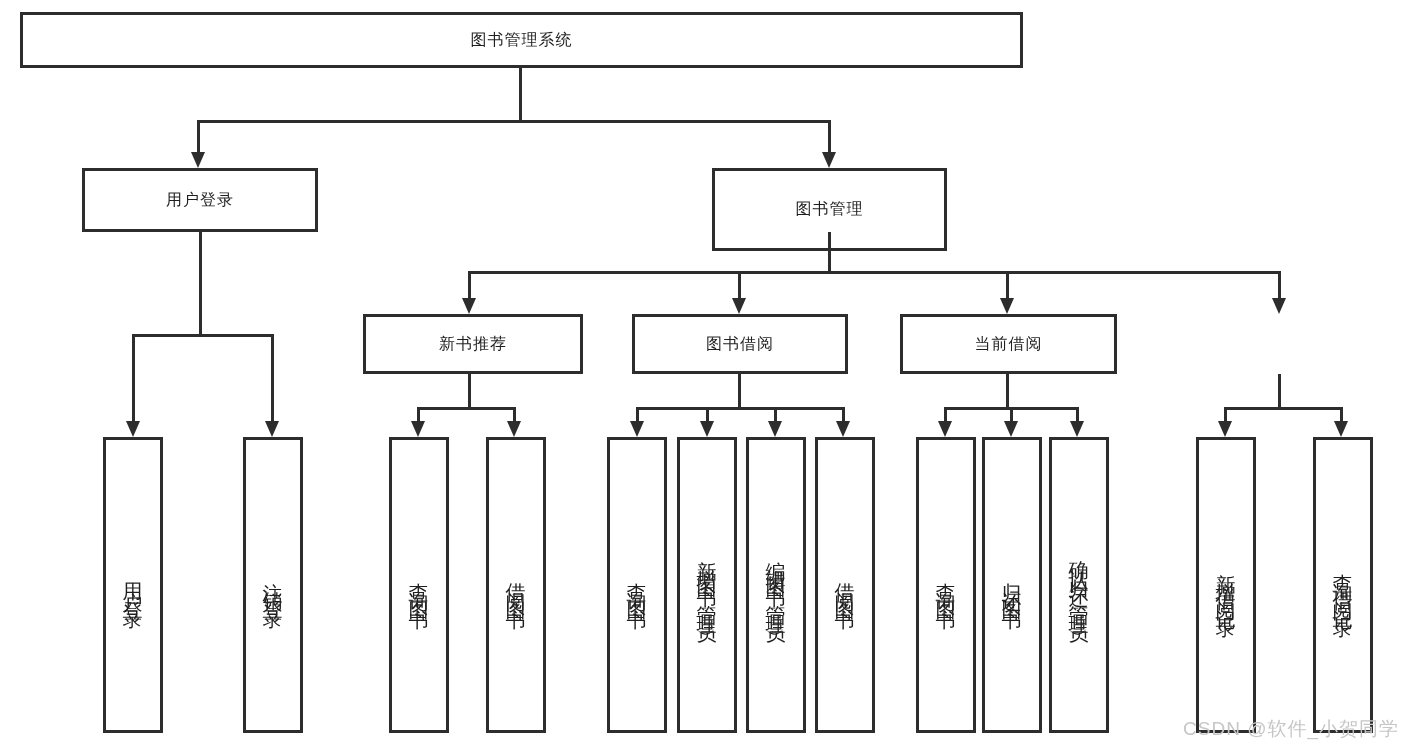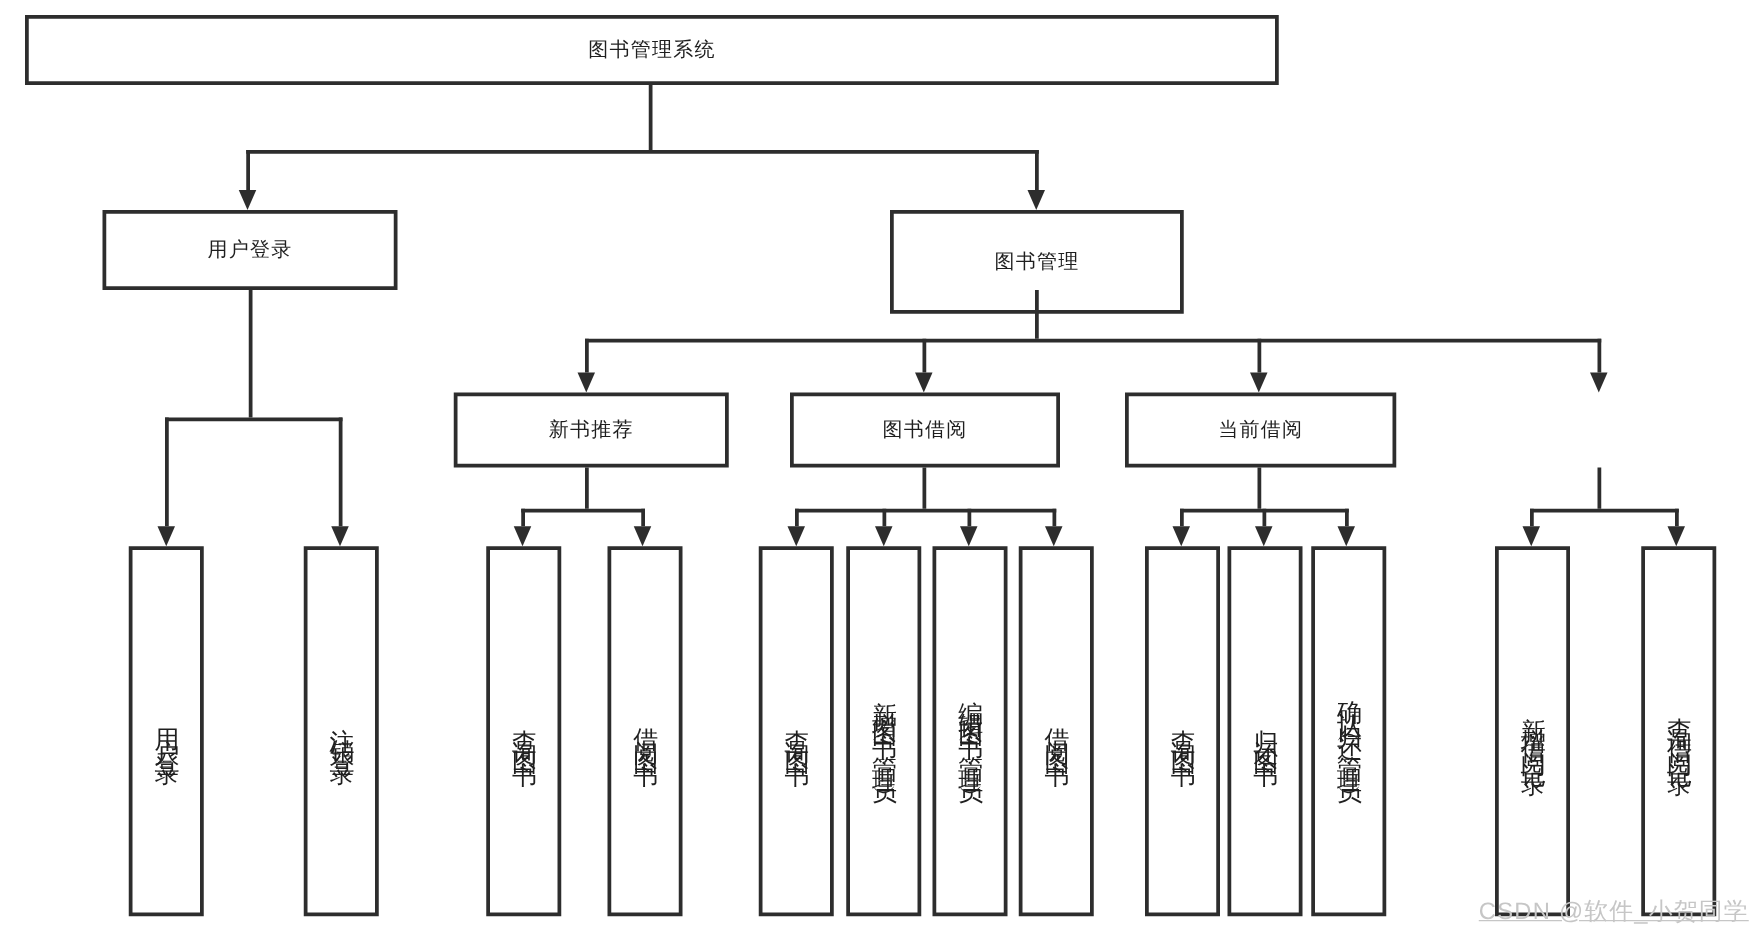--- a/index.html
+++ b/index.html
@@ -42,21 +42,20 @@
     border-right:7px solid transparent;
     border-top:16px solid var(--line);
   }
   .watermark{
     position:absolute;
     right:6px;bottom:5px;
     font-size:19px;
     color:var(--wm);
     letter-spacing:1px;
     white-space:nowrap;
-    text-decoration:underline;
   }
 </style>
 </head>
 <body>
 
 <div class="stage">
 
   <div class="node hbox" style="left:20px;top:12px;width:1003px;height:56px;">
     <span>图书管理系统</span>
   </div>

